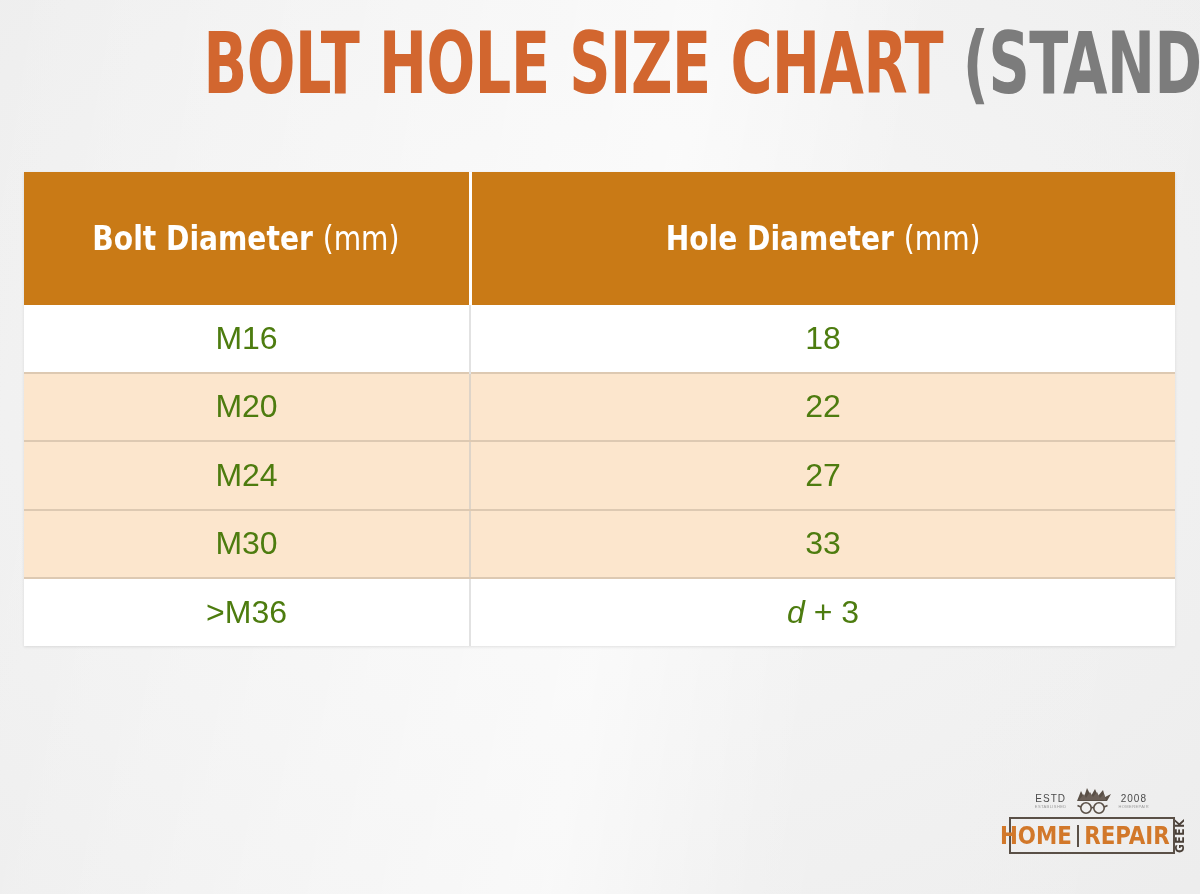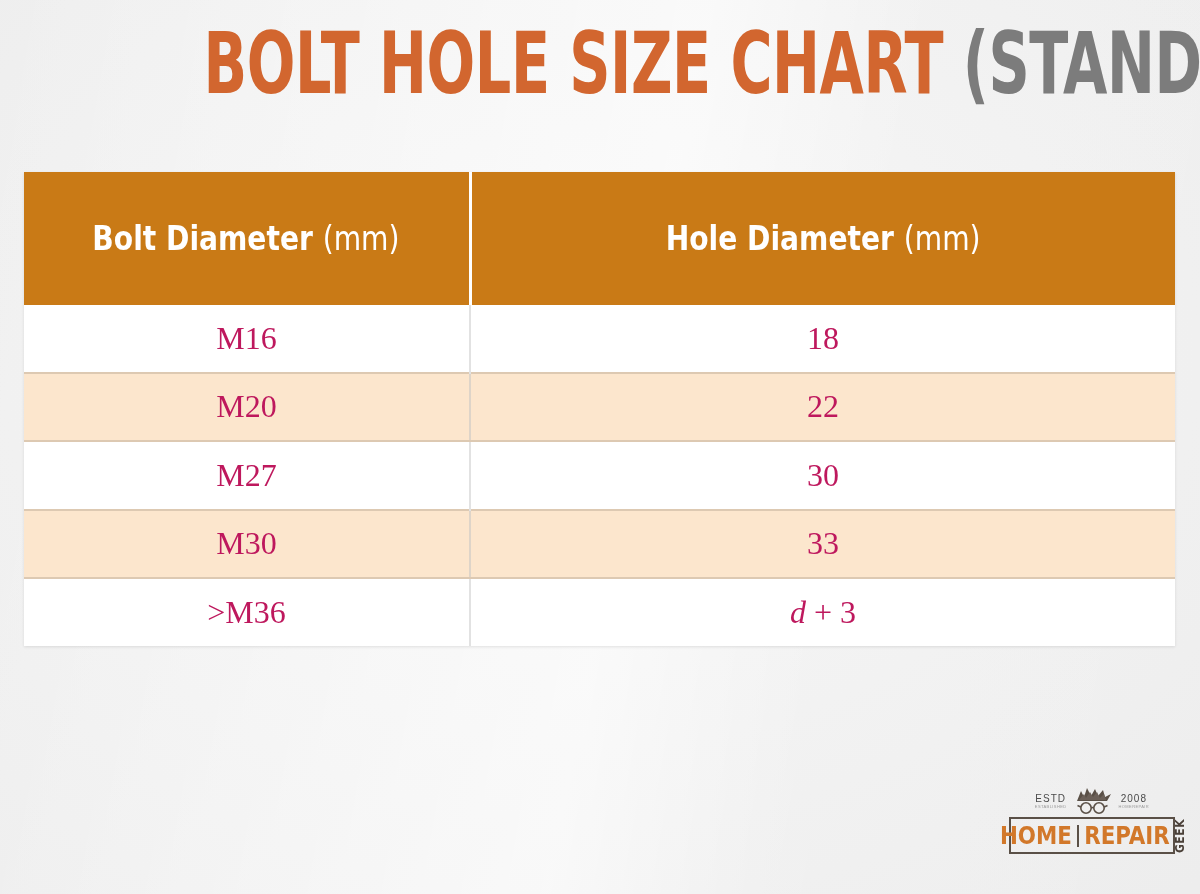--- a/index.html
+++ b/index.html
@@ -97,23 +97,22 @@
   }
   .hdr-strong { font-weight: 700; }
   .hdr-unit { font-weight: 400; }
 
   .table tbody td {
     height: 66.5px;
     padding: 0;
     text-align: center;
     vertical-align: middle;
     font-size: 32px;
-    color: #be185d;
+    color: #4d7c0f;
     border: 0;
-    font-family: Liberation Serif, serif;
   }
   .table tbody td.col-left {
     border-right: 2px solid #e2e2e2;
   }
   .table tbody tr.row-odd td  { background: #ffffff; }
   .table tbody tr.row-even td {
     background: #fce6cd;
     border-top: 2px solid #ddc9b2;
     border-bottom: 2px solid #ddc9b2;
   }
@@ -247,23 +246,23 @@
     </thead>
     <tbody>
       <tr class="row-odd">
         <td class="col-left">M16</td>
         <td>18</td>
       </tr>
       <tr class="row-even">
         <td class="col-left">M20</td>
         <td>22</td>
       </tr>
-      <tr class="row-odd">
-        <td class="col-left">M27</td>
-        <td>30</td>
+      <tr class="row-even">
+        <td class="col-left">M24</td>
+        <td>27</td>
       </tr>
       <tr class="row-even">
         <td class="col-left">M30</td>
         <td>33</td>
       </tr>
       <tr class="row-odd">
         <td class="col-left">&gt;M36</td>
         <td><span class="formula-var">d</span><span> + 3</span></td>
       </tr>
     </tbody>

